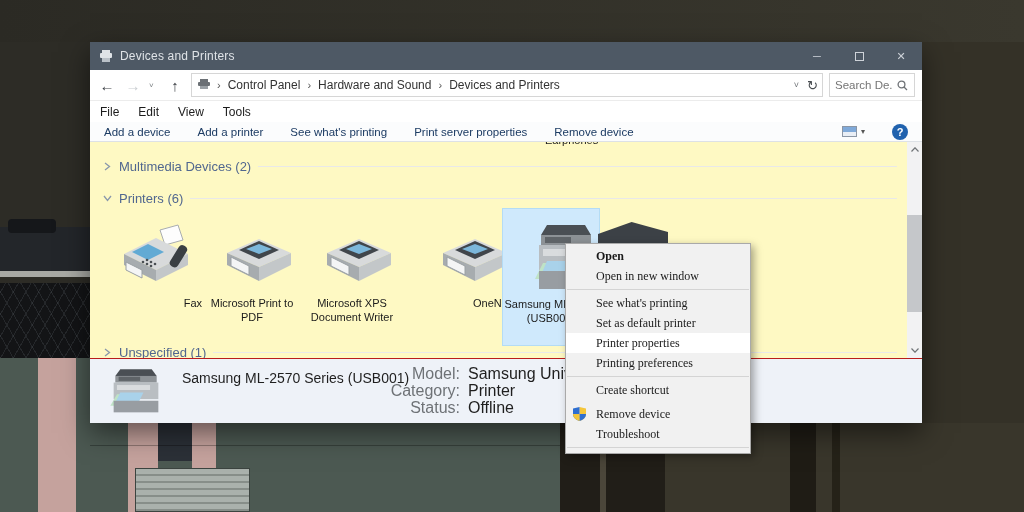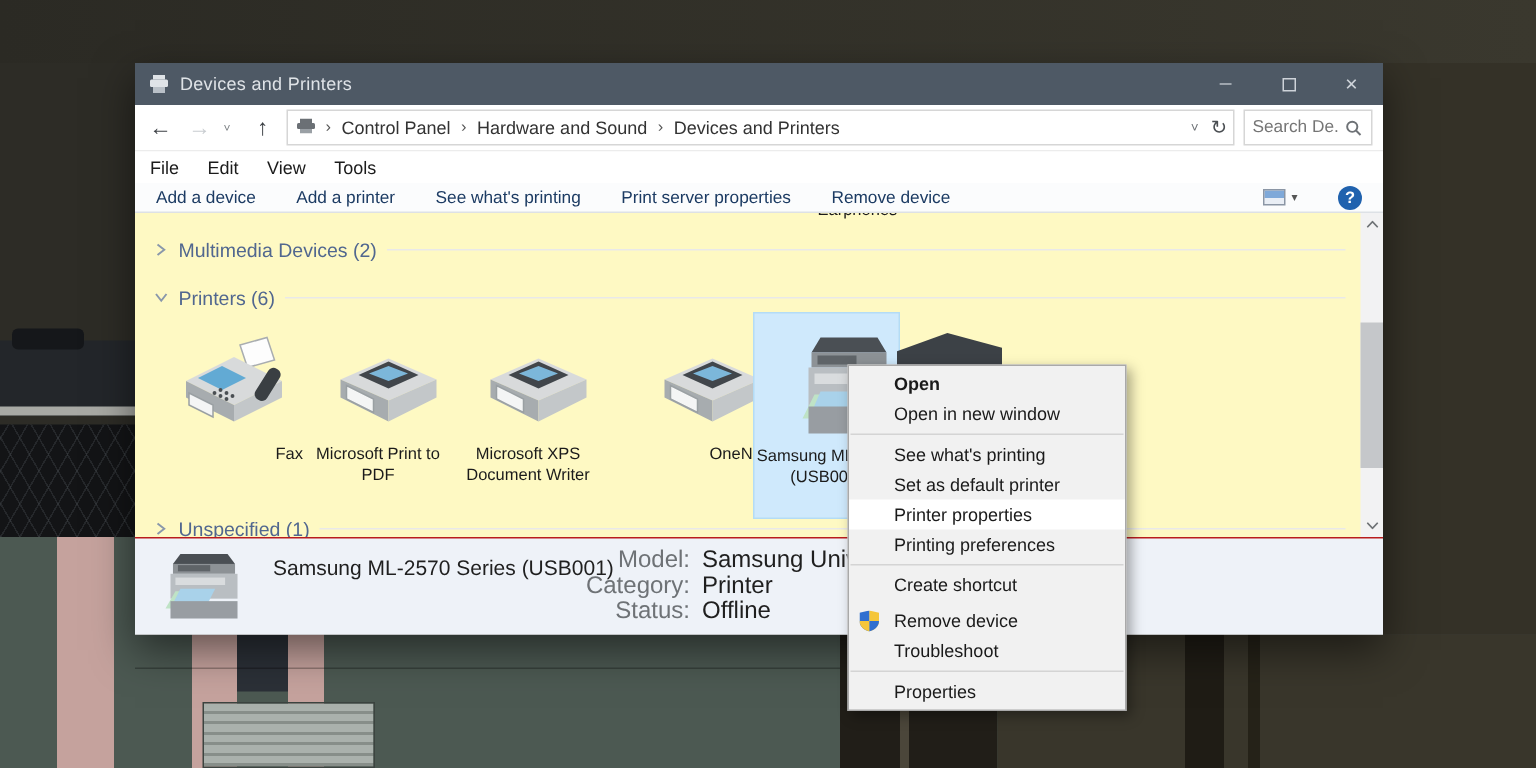--- a/index.html
+++ b/index.html
@@ -91,21 +91,21 @@
   .details .d-icon { width:58px; display:flex; align-items:flex-start; }
   .d-name { margin-left:16px; font-size:14px; color:#1f1f1f; padding-top:4px; white-space:nowrap; }
   .d-fields { position:absolute; left:300px; top:6px; font-size:16px; }
   .d-row { display:flex; line-height:17px; }
   .d-label { width:78px; text-align:right; color:#6e7276; padding-right:8px; }
   .d-value { color:#1f1f1f; white-space:nowrap; }
 
   
   .ctxmenu { position:absolute; left:565px; top:243px; width:186px; background:#f1f1f1;
     border:1px solid #a9a9a9; box-shadow:3px 3px 8px rgba(0,0,0,.35); z-index:5; padding:2px 0; }
-  .mi { position:relative; height:20px; line-height:20px; padding-left:30px; font-size:12px; color:#1a1a1a; white-space:nowrap; }
+  .mi { position:relative; height:20px; line-height:20px; padding-left:30px; font-size:12px; color:#1a1a1a; white-space:nowrap;font-family:Liberation Serif, serif; }
   .mi.bold { font-weight:bold; }
   .mi.highlight { background:#fff; }
   .msep { height:1px; background:#d4d4d4; margin:3px 1px; }
   .mgap { height:4px; }
   .shield { position:absolute; left:7px; top:3px; }
 </style>
 </head>
 <body>
 
 <div class="canvas">
@@ -387,16 +387,15 @@
           <path d="M6.5 0 L13 1.5 V7 C13 10.5 10 13 6.5 14 V0 Z" fill="#f5c63a"></path>
           <path d="M6.5 0 L0 1.5 V7 C0 10.5 3 13 6.5 14 V0 Z" fill="#2f6fd0"></path>
           <path d="M6.5 7 H13 C13 10.5 10 13 6.5 14 V7 Z" fill="#2f6fd0"></path>
           <path d="M6.5 7 H0 C0 10.5 3 13 6.5 14 V7 Z" fill="#f5c63a"></path>
         </svg>
       </span>
       <span>Remove device</span>
     </div>
     <div class="mi">Troubleshoot</div>
     <div class="msep"></div>
-    <div class="mi">Properties</div>
   </div>
 
 </div>
 
 </body></html>

